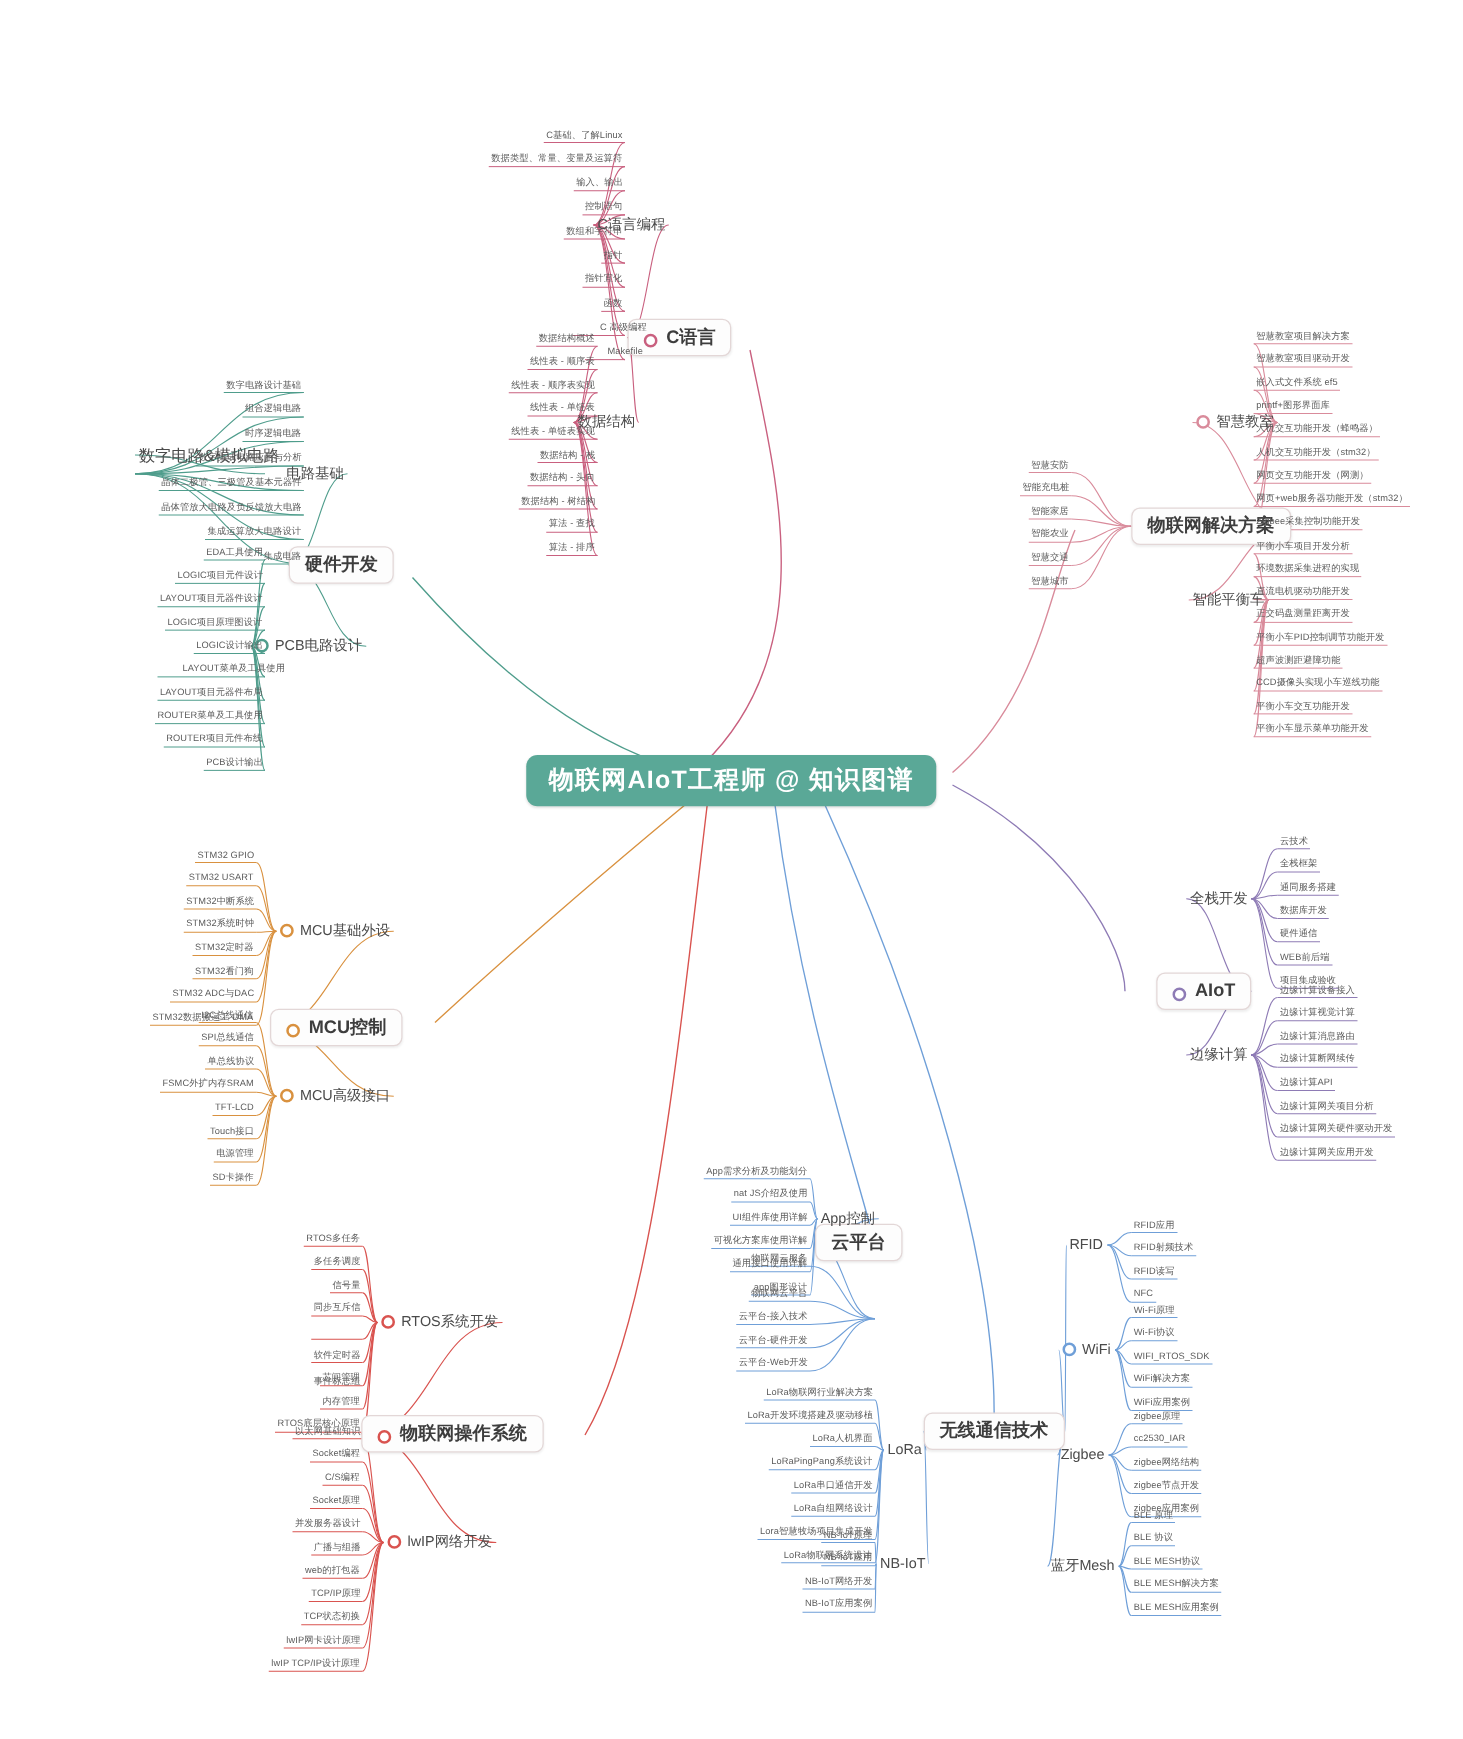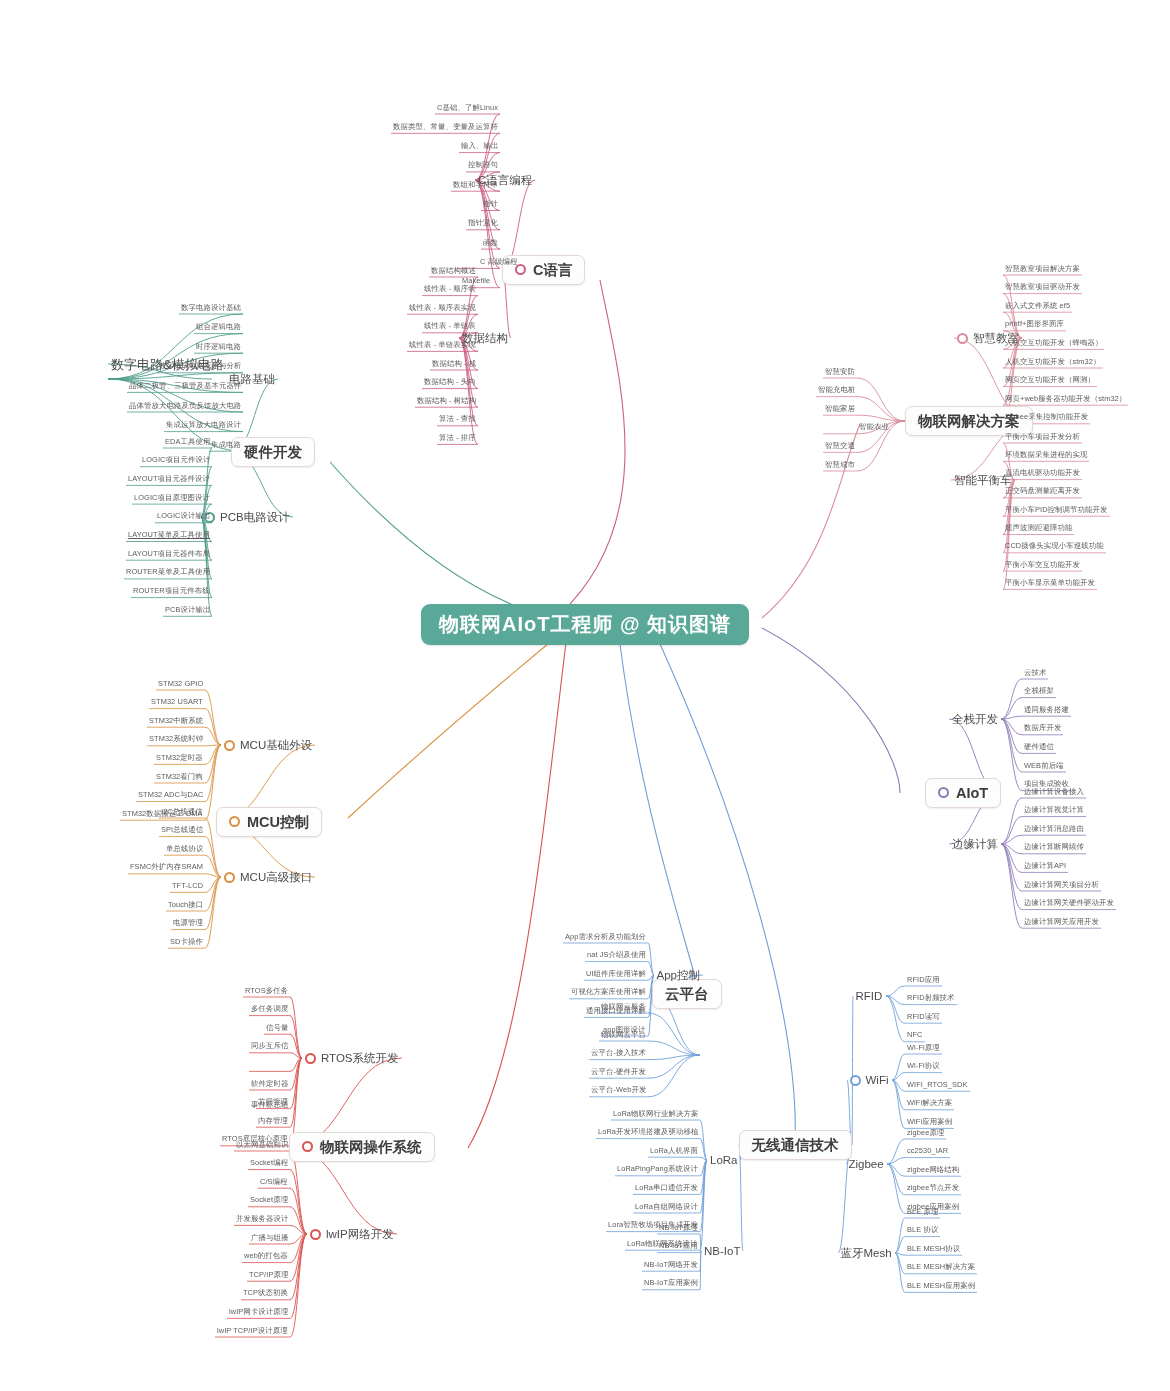--- a/index.html
+++ b/index.html
@@ -12,21 +12,21 @@
   
   .root{
     background:#5aa897;color:#ffffff;border-radius:9px;
     font-size:20px;font-weight:600;padding:9px 18px;letter-spacing:1px;
     box-shadow:0 1px 2px rgba(0,0,0,.12);
   }
   
   .l1{
     background:#fdfdfd;border:1px solid #e3d7d7;border-radius:7px;
     font-size:14.5px;font-weight:600;padding:6px 12px;color:#3d3d3d;
-    display:flex;align-items:center;gap:7px;
+    display:flex;align-items:flex-end;gap:7px;
     box-shadow:0 1px 2px rgba(0,0,0,.07);
   }
   .badge{width:11px;height:11px;border-radius:50%;flex:0 0 auto;
          border:2.5px solid #d9534f;background:#fff;box-sizing:border-box;}
 
   
   .l2{font-size:11.5px;color:#4a4a4a;padding:2px 3px;font-weight:500;}
   
   .leaf{font-size:7.4px;color:#5b5b5b;padding:1px 2px;
         transform-origin:left center;letter-spacing:.1px;}
@@ -389,21 +389,21 @@
     <div class="node l2" style="left: 475px; top: 171.5px;"><span>C语言编程</span></div>
     <div class="node leaf l" style="left: 435px; top: 102.5px;">C基础、了解Linux</div>
     <div class="node leaf l" style="left: 391px; top: 121.8px;">数据类型、常量、变量及运算符</div>
     <div class="node leaf l" style="left: 459px; top: 141.1px;">输入、输出</div>
     <div class="node leaf l" style="left: 466px; top: 160.4px;">控制语句</div>
     <div class="node leaf l" style="left: 451px; top: 179.7px;">数组和字符串</div>
     <div class="node leaf l" style="left: 481px; top: 199px;">指针</div>
     <div class="node leaf l" style="left: 466px; top: 218.3px;">指针宜化</div>
     <div class="node leaf l" style="left: 481px; top: 237.6px;">函数</div>
     <div class="node leaf l" style="left: 458px; top: 256.9px; margin-left: 20px;">C 高级编程</div>
-    <div class="node leaf l" style="left: 460px; top: 276.2px;">Makefile</div>
+    <div class="node leaf l" style="left: 484px; top: 276.2px;">Makefile</div>
     <div class="node l2" style="left: 459px; top: 329.5px;"><span>数据结构</span></div>
     <div class="node leaf l" style="left: 429px; top: 265.5px;">数据结构概述</div>
     <div class="node leaf l" style="left: 422px; top: 284.1px;">线性表 - 顺序表</div>
     <div class="node leaf l" style="left: 407px; top: 302.7px;">线性表 - 顺序表实现</div>
     <div class="node leaf l" style="left: 422px; top: 321.3px;">线性表 - 单链表</div>
     <div class="node leaf l" style="left: 407px; top: 339.9px;">线性表 - 单链表实现</div>
     <div class="node leaf l" style="left: 430px; top: 358.5px;">数据结构 - 栈</div>
     <div class="node leaf l" style="left: 422px; top: 377.1px;">数据结构 - 头向</div>
     <div class="node leaf l" style="left: 415px; top: 395.7px;">数据结构 - 树结构</div>
     <div class="node leaf l" style="left: 437px; top: 414.3px;">算法 - 查找</div>
@@ -420,32 +420,32 @@
     <div class="node leaf l" style="left: 127px; top: 380.9px;">晶体二极管、三极管及基本元器件</div>
     <div class="node leaf l" style="left: 127px; top: 400.5px;">晶体管放大电路及负反馈放大电路</div>
     <div class="node leaf l" style="left: 164px; top: 420.1px;">集成运算放大电路设计</div>
     <div class="node leaf l" style="left: 209px; top: 439.7px;">集成电路</div>
     <div class="node l2" style="left: 201px; top: 508.5px;"><div class="badge" style="border-color: rgb(79, 157, 140); display: inline-block; vertical-align: middle; margin-right: 5px;"></div><span>PCB电路设计</span></div>
     <div class="node leaf l" style="left: 163px; top: 436.5px;">EDA工具使用</div>
     <div class="node leaf l" style="left: 140px; top: 455.2px;">LOGIC项目元件设计</div>
     <div class="node leaf l" style="left: 126px; top: 473.9px;">LAYOUT项目元器件设计</div>
     <div class="node leaf l" style="left: 132px; top: 492.6px;">LOGIC项目原理图设计</div>
     <div class="node leaf l" style="left: 155px; top: 511.3px;">LOGIC设计输出</div>
-    <div class="node leaf l" style="left: 126px; top: 530px; text-decoration: underline;">LAYOUT菜单及工具使用</div>
+    <div class="node leaf l" style="left: 144px; top: 530px;">LAYOUT菜单及工具使用</div>
     <div class="node leaf l" style="left: 126px; top: 548.7px;">LAYOUT项目元器件布局</div>
     <div class="node leaf l" style="left: 124px; top: 567.4px;">ROUTER菜单及工具使用</div>
     <div class="node leaf l" style="left: 131px; top: 586.1px;">ROUTER项目元件布线</div>
     <div class="node leaf l" style="left: 163px; top: 604.8px;">PCB设计输出</div>
     <div class="node l1" style="left: 905px; top: 405.5px;">
       <div class="">物联网解决方案</div>
     </div>
     <div class="node leaf l" style="left: 823px; top: 366.5px;">智慧安防</div>
     <div class="node leaf l" style="left: 816px; top: 385.1px;">智能充电桩</div>
     <div class="node leaf l" style="left: 823px; top: 403.7px;">智能家居</div>
-    <div class="node leaf l" style="left: 823px; top: 422.3px; margin-left: 34px;">智能农业</div>
+    <div class="node leaf l" style="left: 823px; top: 422.3px;">智能农业</div>
     <div class="node leaf l" style="left: 823px; top: 440.9px;">智慧交通</div>
     <div class="node leaf l" style="left: 823px; top: 459.5px;">智慧城市</div>
     <div class="node l2" style="left: 954px; top: 329.5px;"><div class="badge" style="border-color: rgb(217, 139, 155); display: inline-block; vertical-align: middle; margin-right: 5px;"></div><span>智慧教室</span></div>
     <div class="node leaf r" style="left: 1003px; top: 263.5px;">智慧教室项目解决方案</div>
     <div class="node leaf r" style="left: 1003px; top: 282.1px;">智慧教室项目驱动开发</div>
     <div class="node leaf r" style="left: 1003px; top: 300.7px;">嵌入式文件系统 ef5</div>
     <div class="node leaf r" style="left: 1003px; top: 319.3px;">printf+图形界面库</div>
     <div class="node leaf r" style="left: 1003px; top: 337.9px;">人机交互功能开发（蜂鸣器）</div>
     <div class="node leaf r" style="left: 1003px; top: 356.5px;">人机交互功能开发（stm32）</div>
     <div class="node leaf r" style="left: 1003px; top: 375.1px;">网页交互功能开发（网测）</div>

